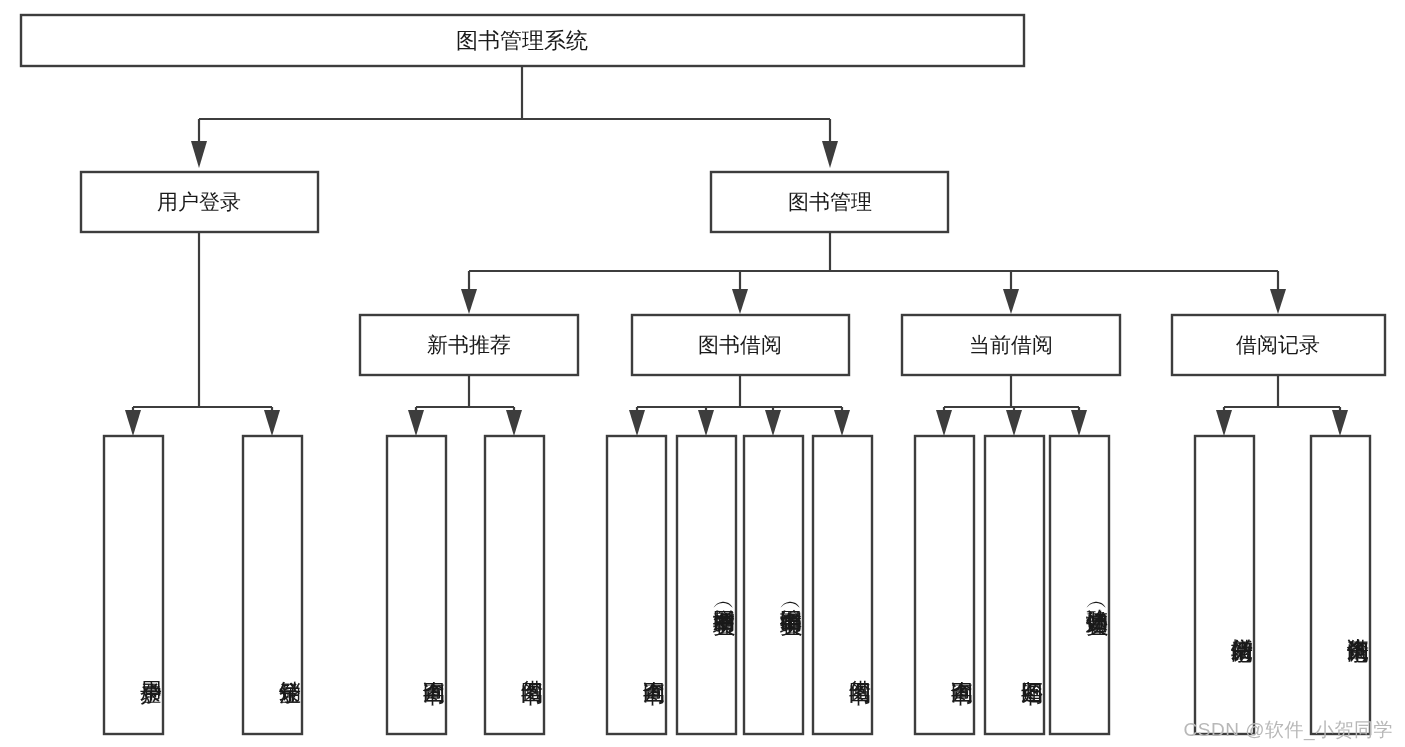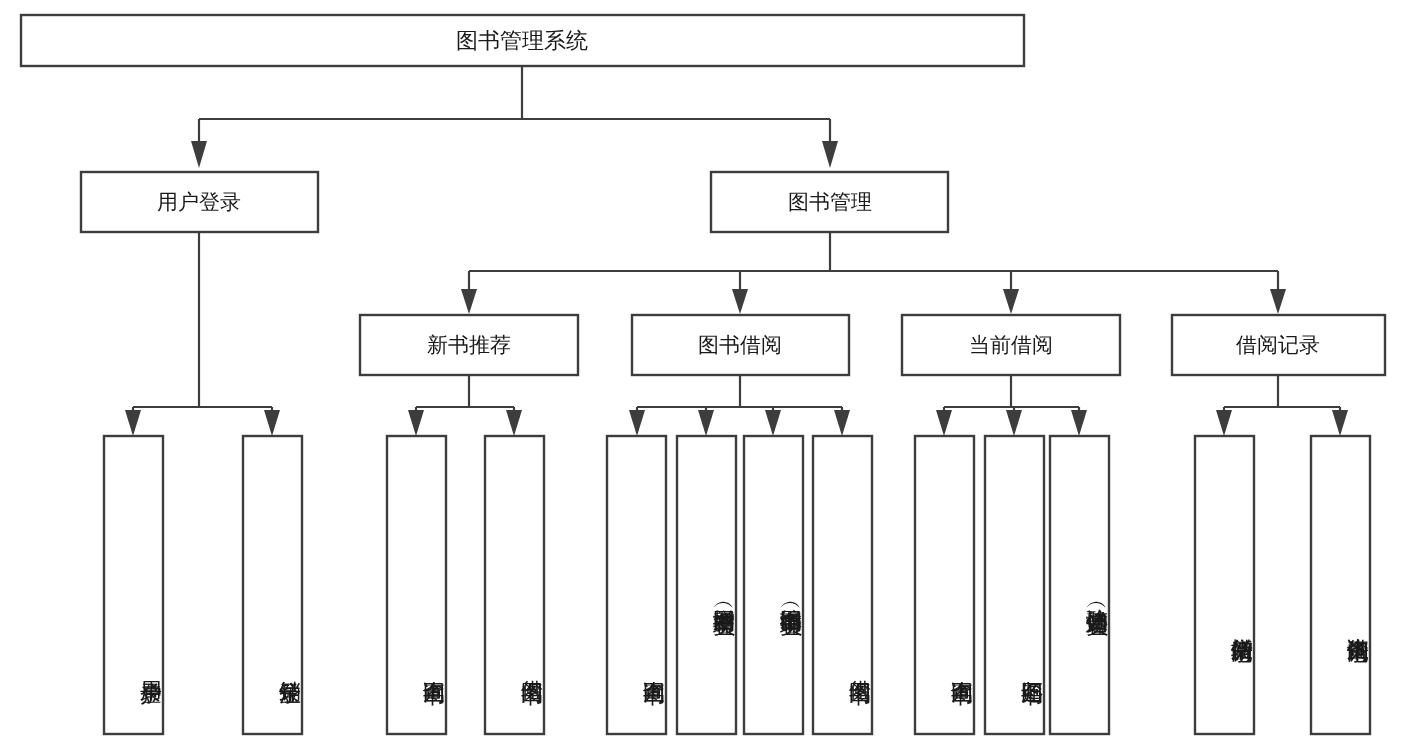--- a/index.html
+++ b/index.html
@@ -231,14 +231,15 @@
   <div class="vlabel" style="left:744px; top:436px; width:59px; height:298px; padding-top:10px;">编辑图书（管理员）</div>
   <div class="vlabel" style="left:813px; top:436px; width:59px; height:298px; padding-top:80px;">借阅图书</div>
 
   <div class="vlabel" style="left:915px; top:436px; width:59px; height:298px; padding-top:80px;">查询图书</div>
   <div class="vlabel" style="left:985px; top:436px; width:59px; height:298px; padding-top:80px;">归还图书</div>
   <div class="vlabel" style="left:1050px; top:436px; width:59px; height:298px; padding-top:10px;">确认归还（管理员）</div>
 
   <div class="vlabel" style="left:1195px; top:436px; width:59px; height:298px; padding-top:38px;">新增借阅记录</div>
   <div class="vlabel" style="left:1311px; top:436px; width:59px; height:298px; padding-top:38px;">查询借阅记录</div>
 
+  <div class="watermark">CSDN @软件_小贺同学</div>
 
 </div>
 
 </body></html>

